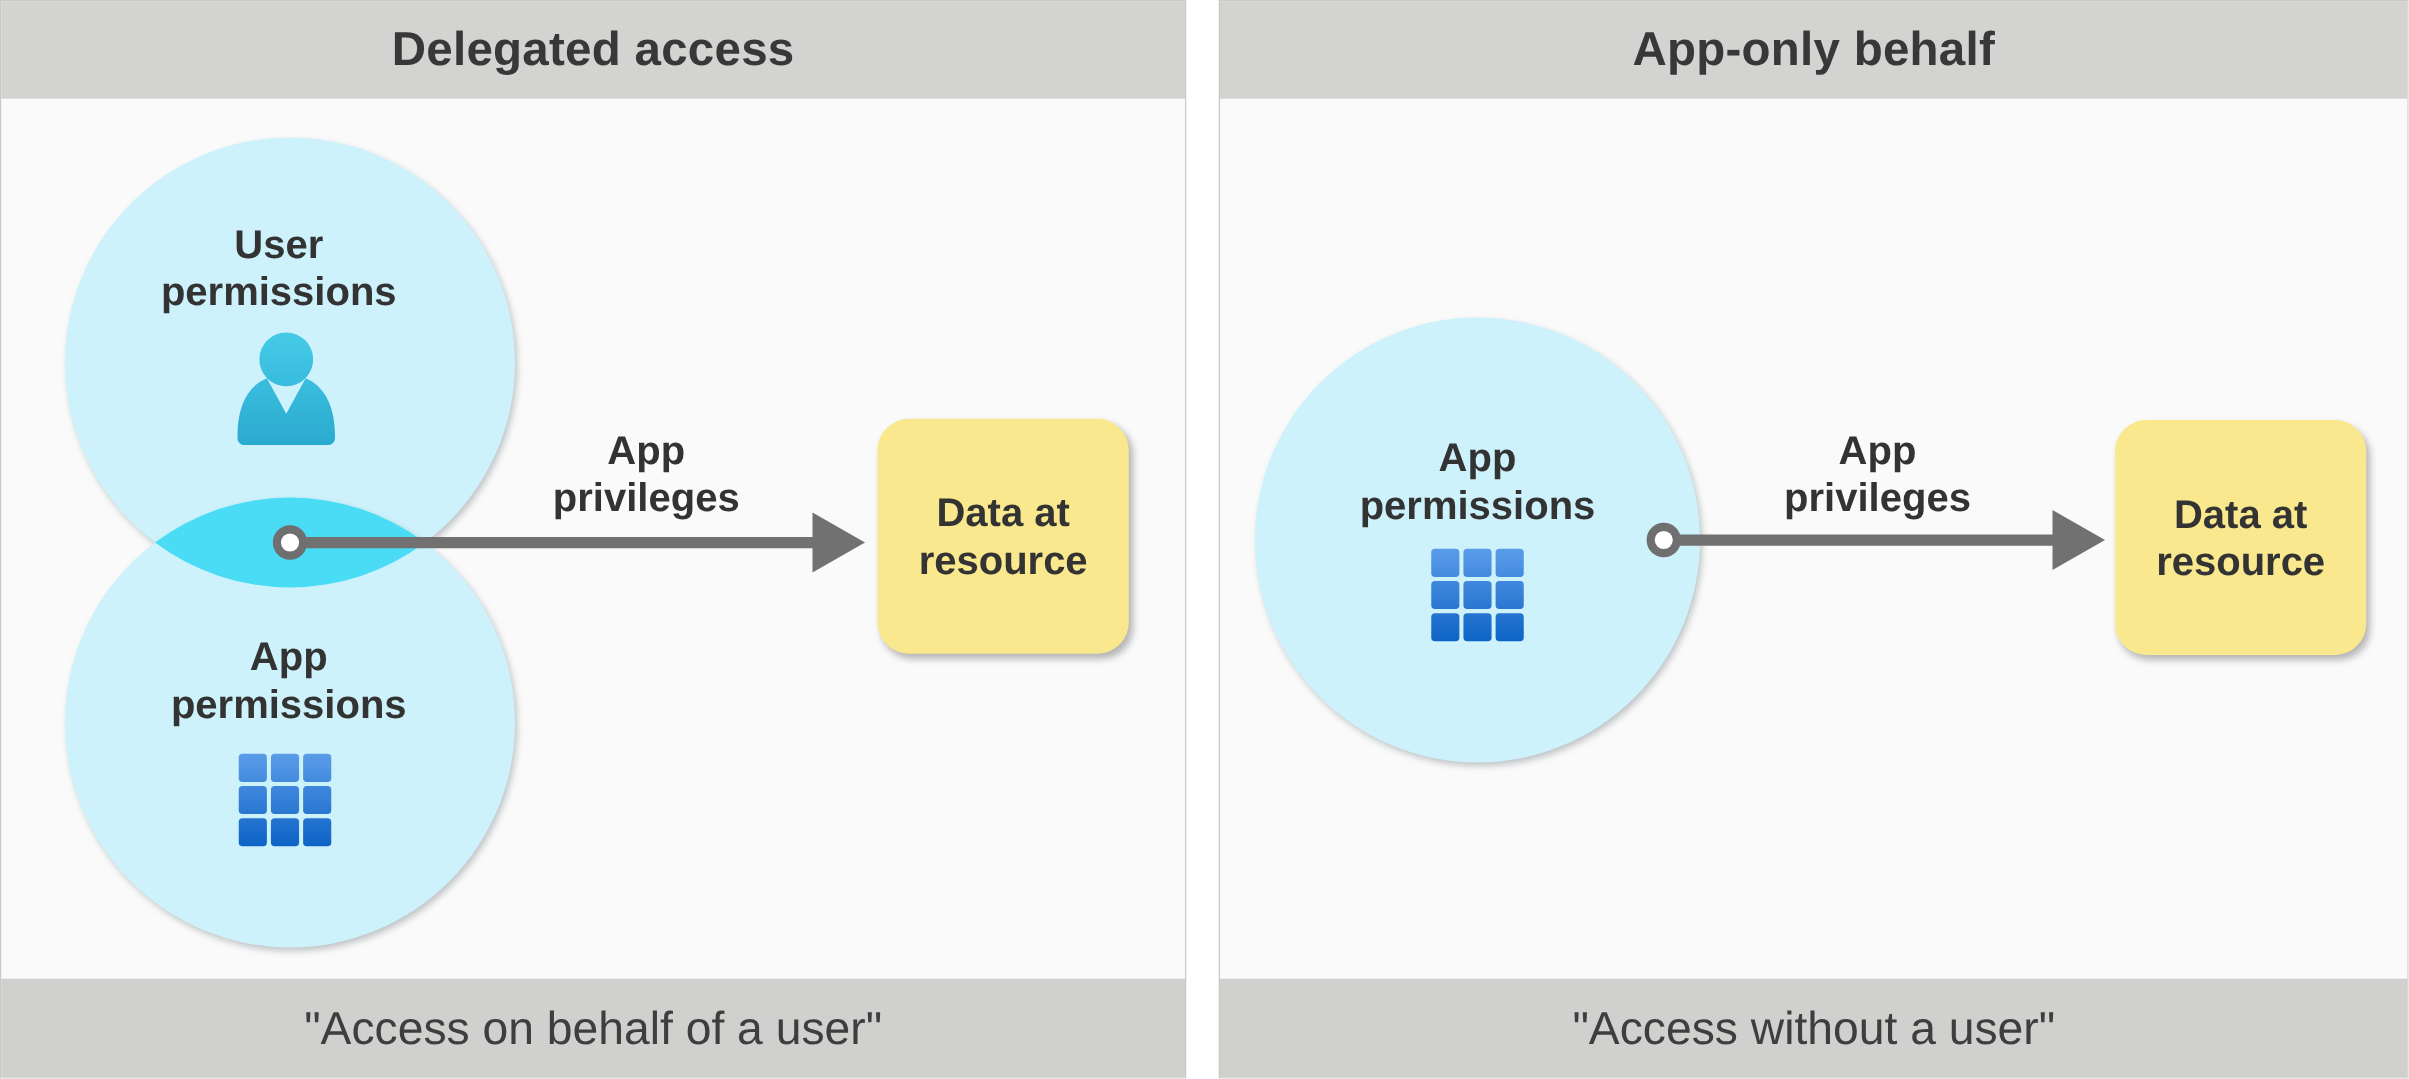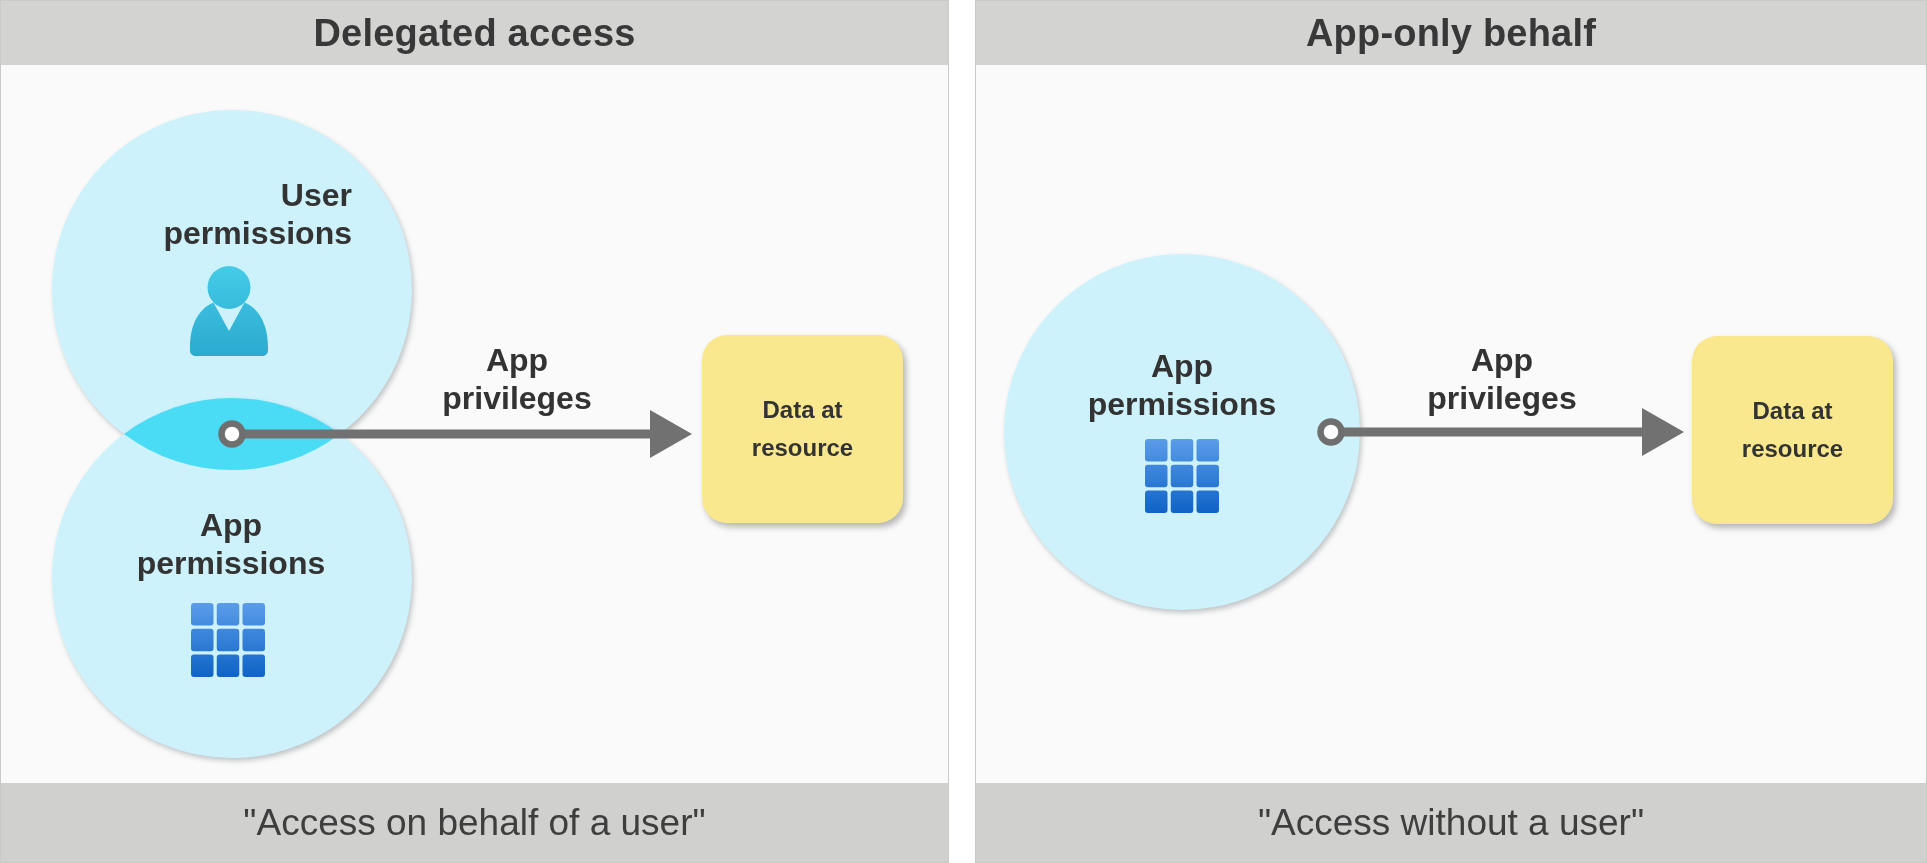--- a/index.html
+++ b/index.html
@@ -7,55 +7,55 @@
     position:relative;width:1927px;height:863px;background:#ffffff;
     font-family:"Liberation Sans",sans-serif;overflow:hidden;
   }
   .panel{
     position:absolute;top:0;height:863px;background:#fafafa;
     border:1px solid #c9c9c7;box-sizing:border-box;z-index:1;
   }
   .panel-left{left:0;width:949px;}
   .panel-right{left:975px;width:952px;}
   .panel-header{
-    position:absolute;top:0;left:0;right:0;height:64px;background:#d3d3d1;
+    position:absolute;top:0;left:0;right:0;height:78px;background:#d3d3d1;
     display:flex;align-items:center;justify-content:center;
     font-size:38px;font-weight:700;color:#383838;letter-spacing:.2px;
   }
   .panel-footer{
     position:absolute;bottom:0;left:0;right:0;height:79px;background:#d0d0ce;
     display:flex;align-items:center;justify-content:center;
     font-size:37px;font-weight:300;color:#3e3e3e;
   }
   .circle{
     position:absolute;border-radius:50%;background:#cdf2fb;z-index:2;
     box-shadow:2px 3px 5px rgba(90,100,105,0.35);
   }
   .c-user{left:52px;top:110px;width:360px;height:360px;}
   .c-app-left{left:52px;top:398px;width:360px;height:360px;}
   .c-app-right{left:1004px;top:254px;width:356px;height:356px;}
   .overlay{position:absolute;left:0;top:0;z-index:5;pointer-events:none;}
   .label{
     position:absolute;z-index:10;text-align:center;
     font-size:32px;font-weight:700;color:#333333;line-height:38px;
   }
-  .lbl-user{left:142px;top:176px;width:210px;text-align:right;}
+  .lbl-user{left:118px;top:176px;width:210px;}
   .lbl-app-left{left:126px;top:506px;width:210px;}
   .lbl-app-right{left:1077px;top:347px;width:210px;}
   .lbl-priv-left{left:442px;top:341px;width:150px;}
   .lbl-priv-right{left:1427px;top:341px;width:150px;}
   .resource-box{
     position:absolute;z-index:6;width:201px;height:188px;border-radius:25px;
     background:#f9e88e;box-shadow:3px 4px 6px rgba(0,0,0,0.28);
     display:flex;align-items:center;justify-content:center;
   }
   .box-left{left:702px;top:335px;}
   .box-right{left:1692px;top:336px;}
   .resource-box .box-text{
-    width:170px;text-align:center;font-size:24px;font-weight:700;
+    width:170px;text-align:center;font-size:32px;font-weight:700;
     color:#333333;line-height:38px;
   }
 </style>
 </head>
 <body>
 
 <div class="canvas">
 
   <div class="panel panel-left">
     <div class="panel-header">

